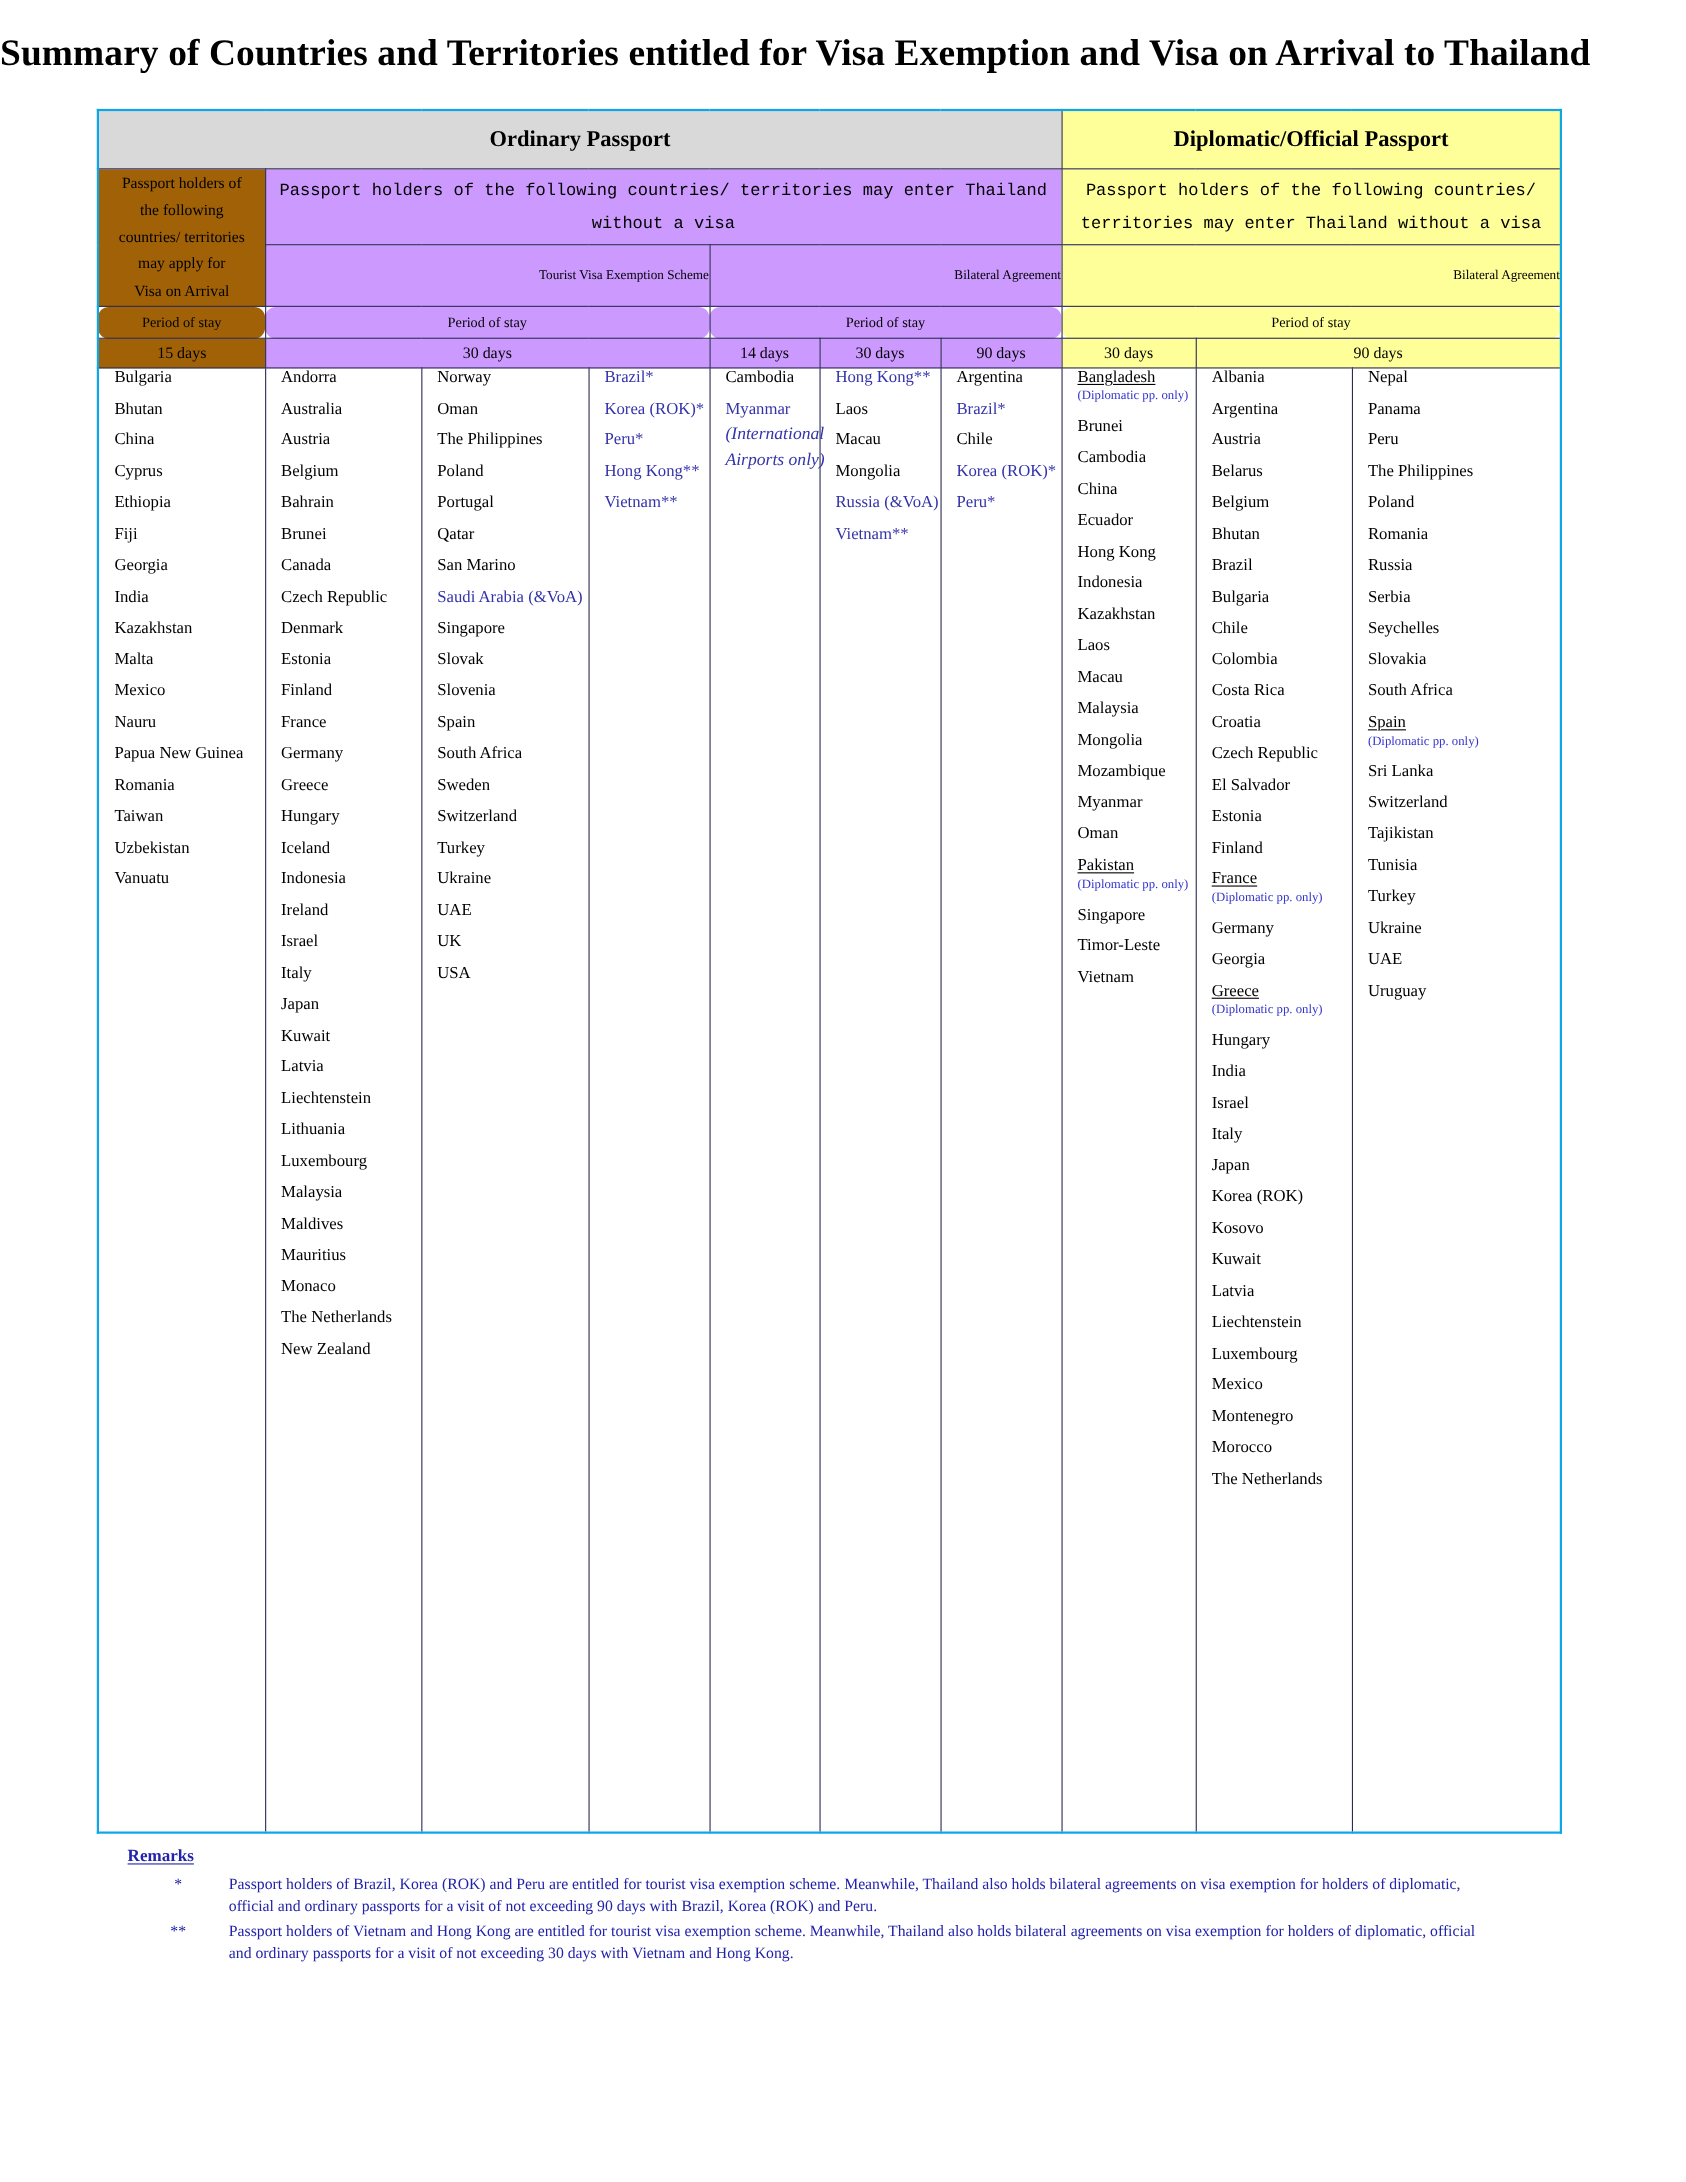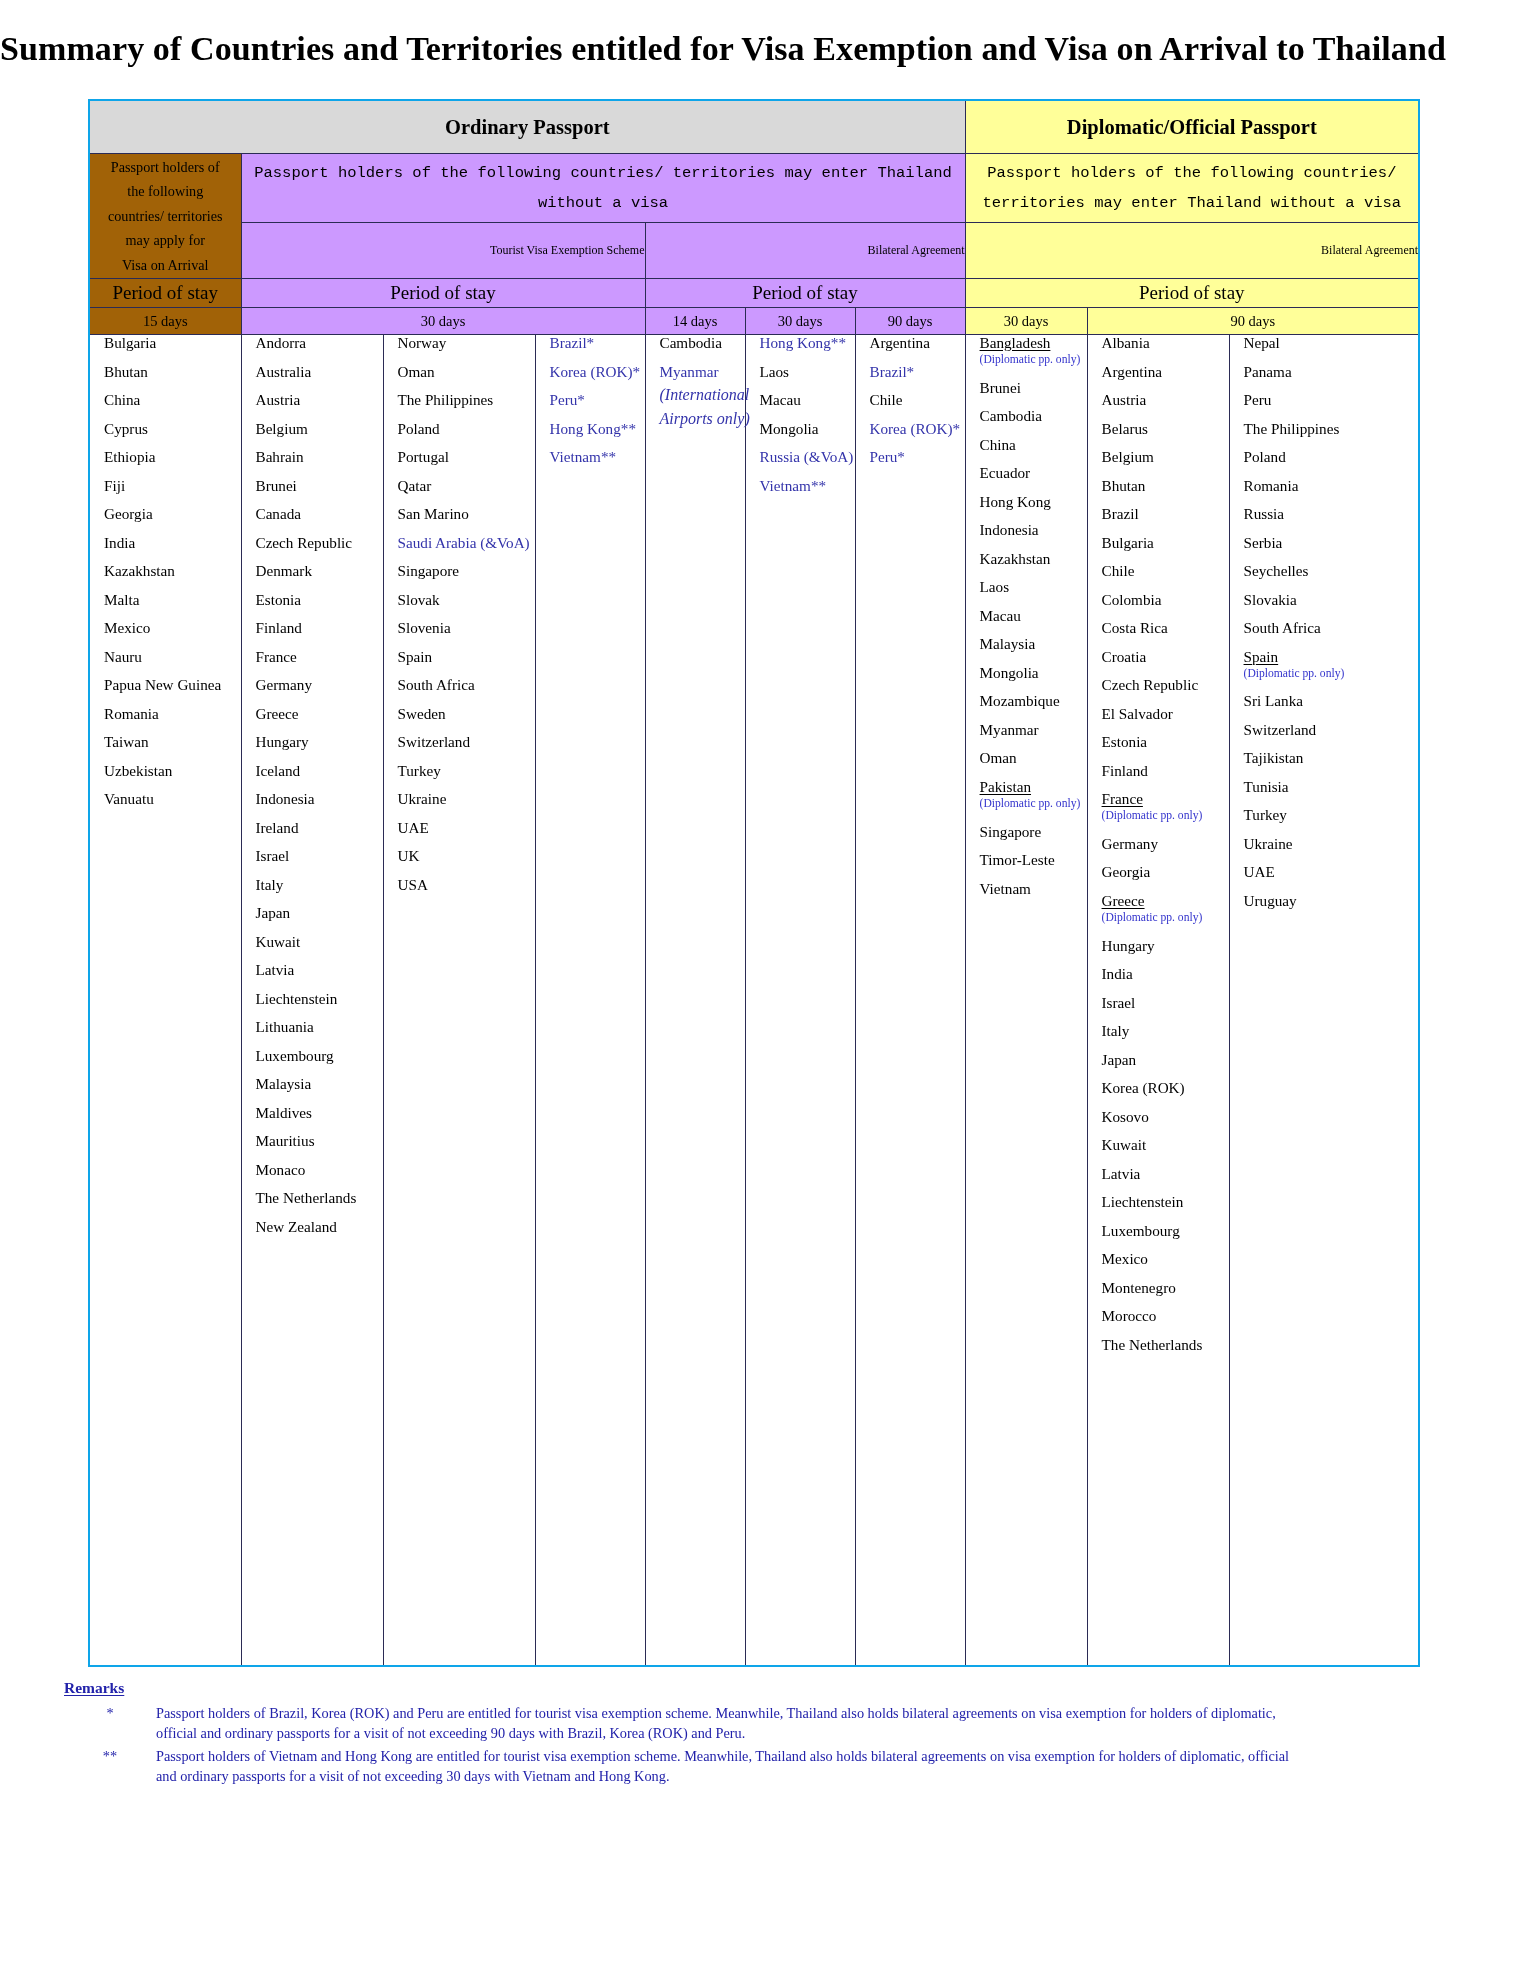--- a/index.html
+++ b/index.html
@@ -70,24 +70,25 @@
     vertical-align: middle !important;
     padding: 5px 4px;
   }
   .hdr-scheme {
     font-size: 12px;
     text-align: right;
     vertical-align: middle !important;
     height: 55px;
   }
   .hdr-period {
-    font-size: 19px;
+    font-size: 13px;
     text-align: center;
     vertical-align: middle !important;
     height: 28px;
+    border-radius: 10px;
   }
   .hdr-days {
     font-size: 14.5px;
     text-align: center;
     vertical-align: middle !important;
     height: 26px;
   }
   .body-cell {
     padding: 14px 0 0 0;
     height: 1330px;
@@ -128,21 +129,21 @@
 
   .dept-line {
     text-align: right;
     font-weight: bold;
     font-size: 17px;
     margin: 0;
     padding-right: 120px;
     padding-top: 22px;
   }
   .remarks-wrap {
-    padding-left: 64px;
+    padding-left: 116px;
     padding-top: 12px;
     color: #2222aa;
   }
   .remarks-title {
     font-weight: bold;
     font-size: 15.5px;
     text-decoration: underline;
     text-underline-offset: 2px;
     color: #2222aa;
   }

